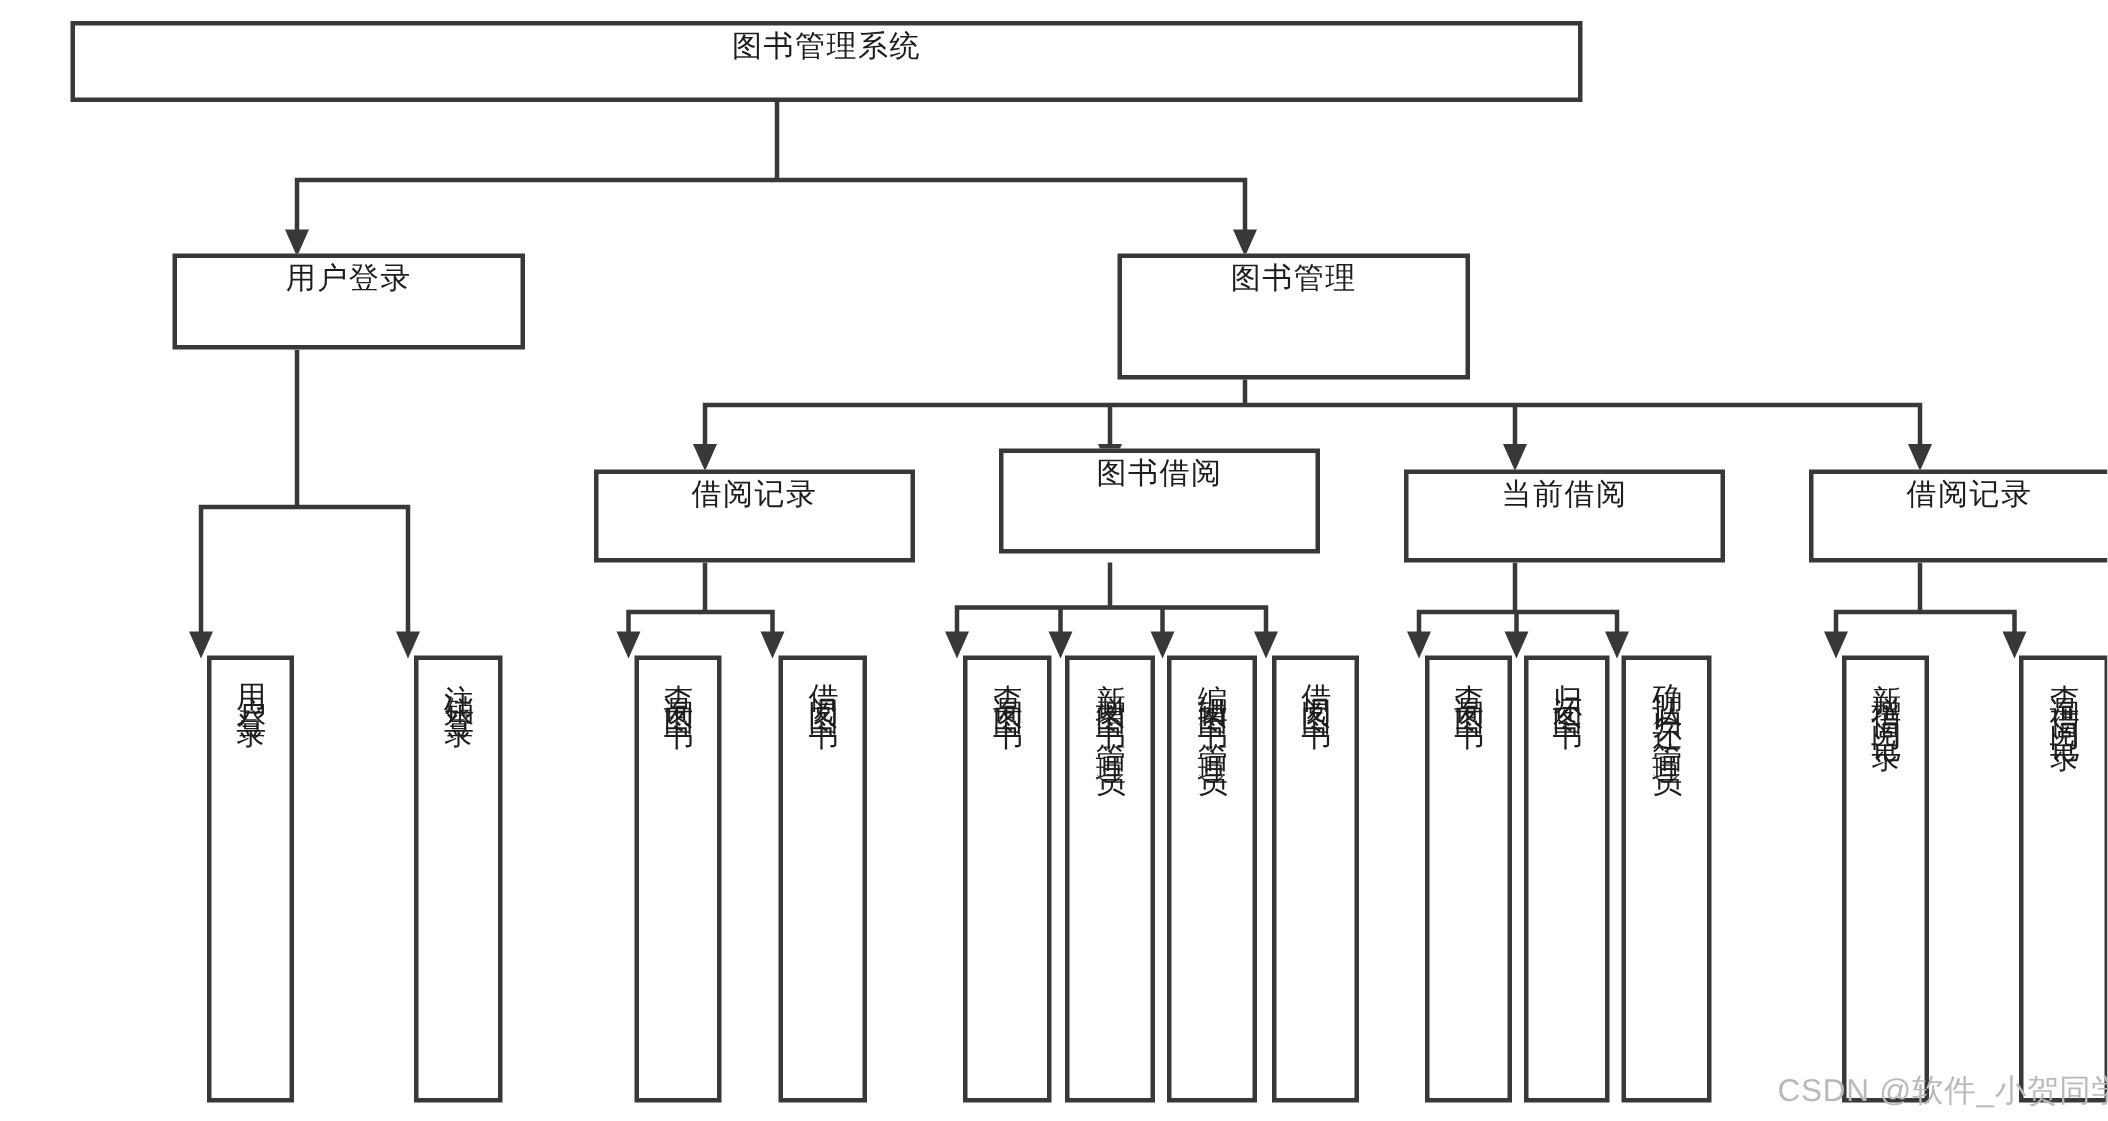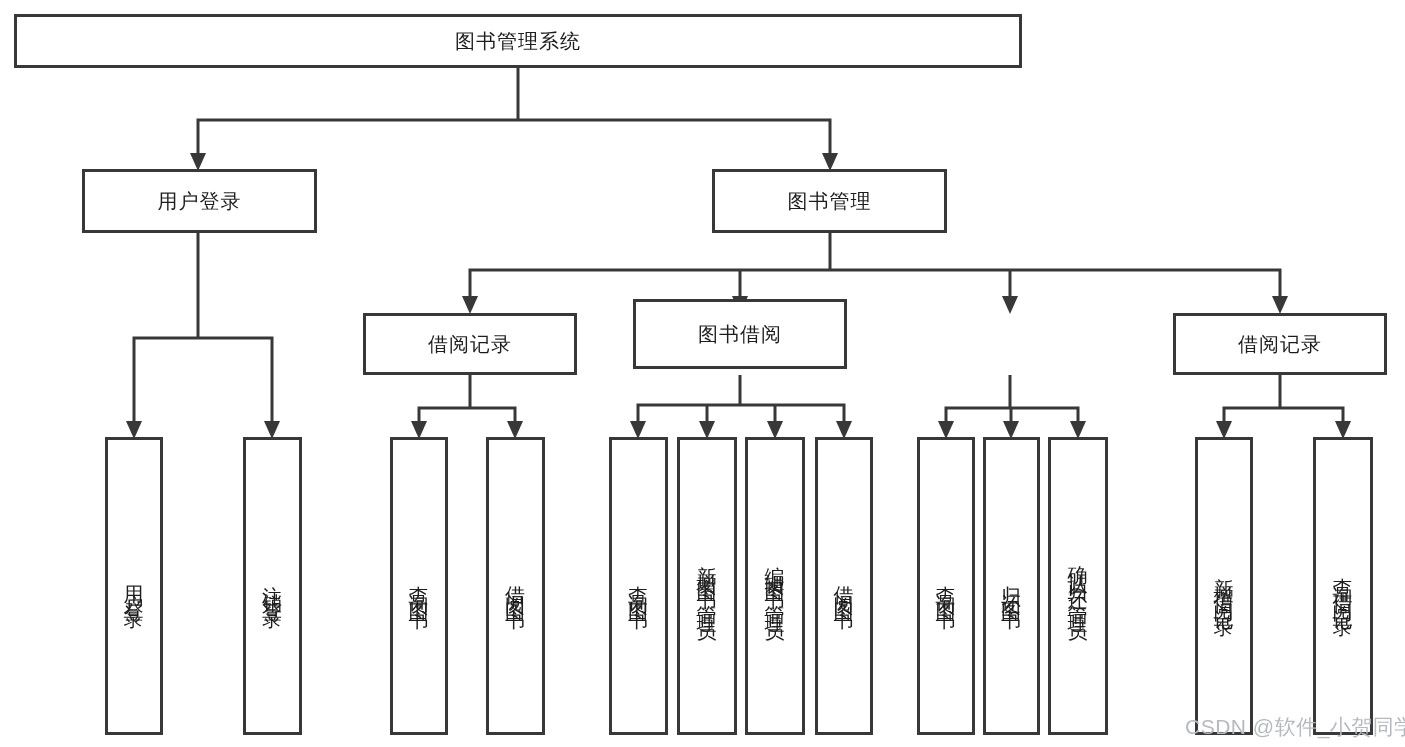--- a/index.html
+++ b/index.html
@@ -20,23 +20,23 @@
     left: 0;
     top: 0;
     z-index: 1;
   }
   .node {
     position: absolute;
     box-sizing: border-box;
     border: 3px solid #383838;
     background: #ffffff;
     display: flex;
-    align-items: center;
     justify-content: center;
     z-index: 2;
+    margin-left: 33px;
   }
   .hbox .label {
     font-size: 20px;
     color: #1d1d1d;
     letter-spacing: 1px;
     white-space: nowrap;
   }
   .vbox {
     top: 437px;
     height: 298px;
@@ -54,21 +54,21 @@
     top: 713px;
     font-size: 21px;
     color: #b6babf;
     letter-spacing: 0.5px;
     white-space: nowrap;
     z-index: 5;
   }
   
   #n-root           { left: 14px;   top: 14px;  width: 1008px; height: 54px; }
   #n-user-login     { left: 82px;   top: 169px; width: 235px;  height: 64px; }
-  #n-book-mgmt      { left: 712px;  top: 169px; width: 235px;  height: 64px; }
+  #n-book-mgmt      { left: 712px;  top: 169px; width: 235px;  height: 84px; }
   #n-new-book-rec   { left: 363px;  top: 313px; width: 214px;  height: 62px; }
   #n-book-borrow    { left: 633px;  top: 299px; width: 214px;  height: 70px; }
   #n-current-borrow { left: 903px;  top: 313px; width: 214px;  height: 62px; }
   #n-borrow-record  { left: 1173px; top: 313px; width: 214px;  height: 62px; }
   #n-login          { left: 105px;  width: 58px; }
   #n-logout         { left: 243px;  width: 59px; }
   #n-nbr-query      { left: 390px;  width: 58px; }
   #n-nbr-borrow     { left: 486px;  width: 59px; }
   #n-bb-query       { left: 609px;  width: 59px; }
   #n-bb-add         { left: 677px;  width: 60px; }
@@ -135,20 +135,23 @@
   <div class="node hbox" id="n-book-mgmt">
     <span class="label">图书管理</span>
   </div>
 
   <div class="node hbox" id="n-new-book-rec">
     <span class="label">借阅记录</span>
   </div>
   <div class="node hbox" id="n-book-borrow">
     <span class="label">图书借阅</span>
   </div>
+  <div class="node hbox" id="n-current-borrow">
+    <span class="label">当前借阅</span>
+  </div>
   <div class="node hbox" id="n-borrow-record">
     <span class="label">借阅记录</span>
   </div>
 
   <div class="node vbox" id="n-login">
     <span class="label">用户登录</span>
   </div>
   <div class="node vbox" id="n-logout">
     <span class="label">注销登录</span>
   </div>

